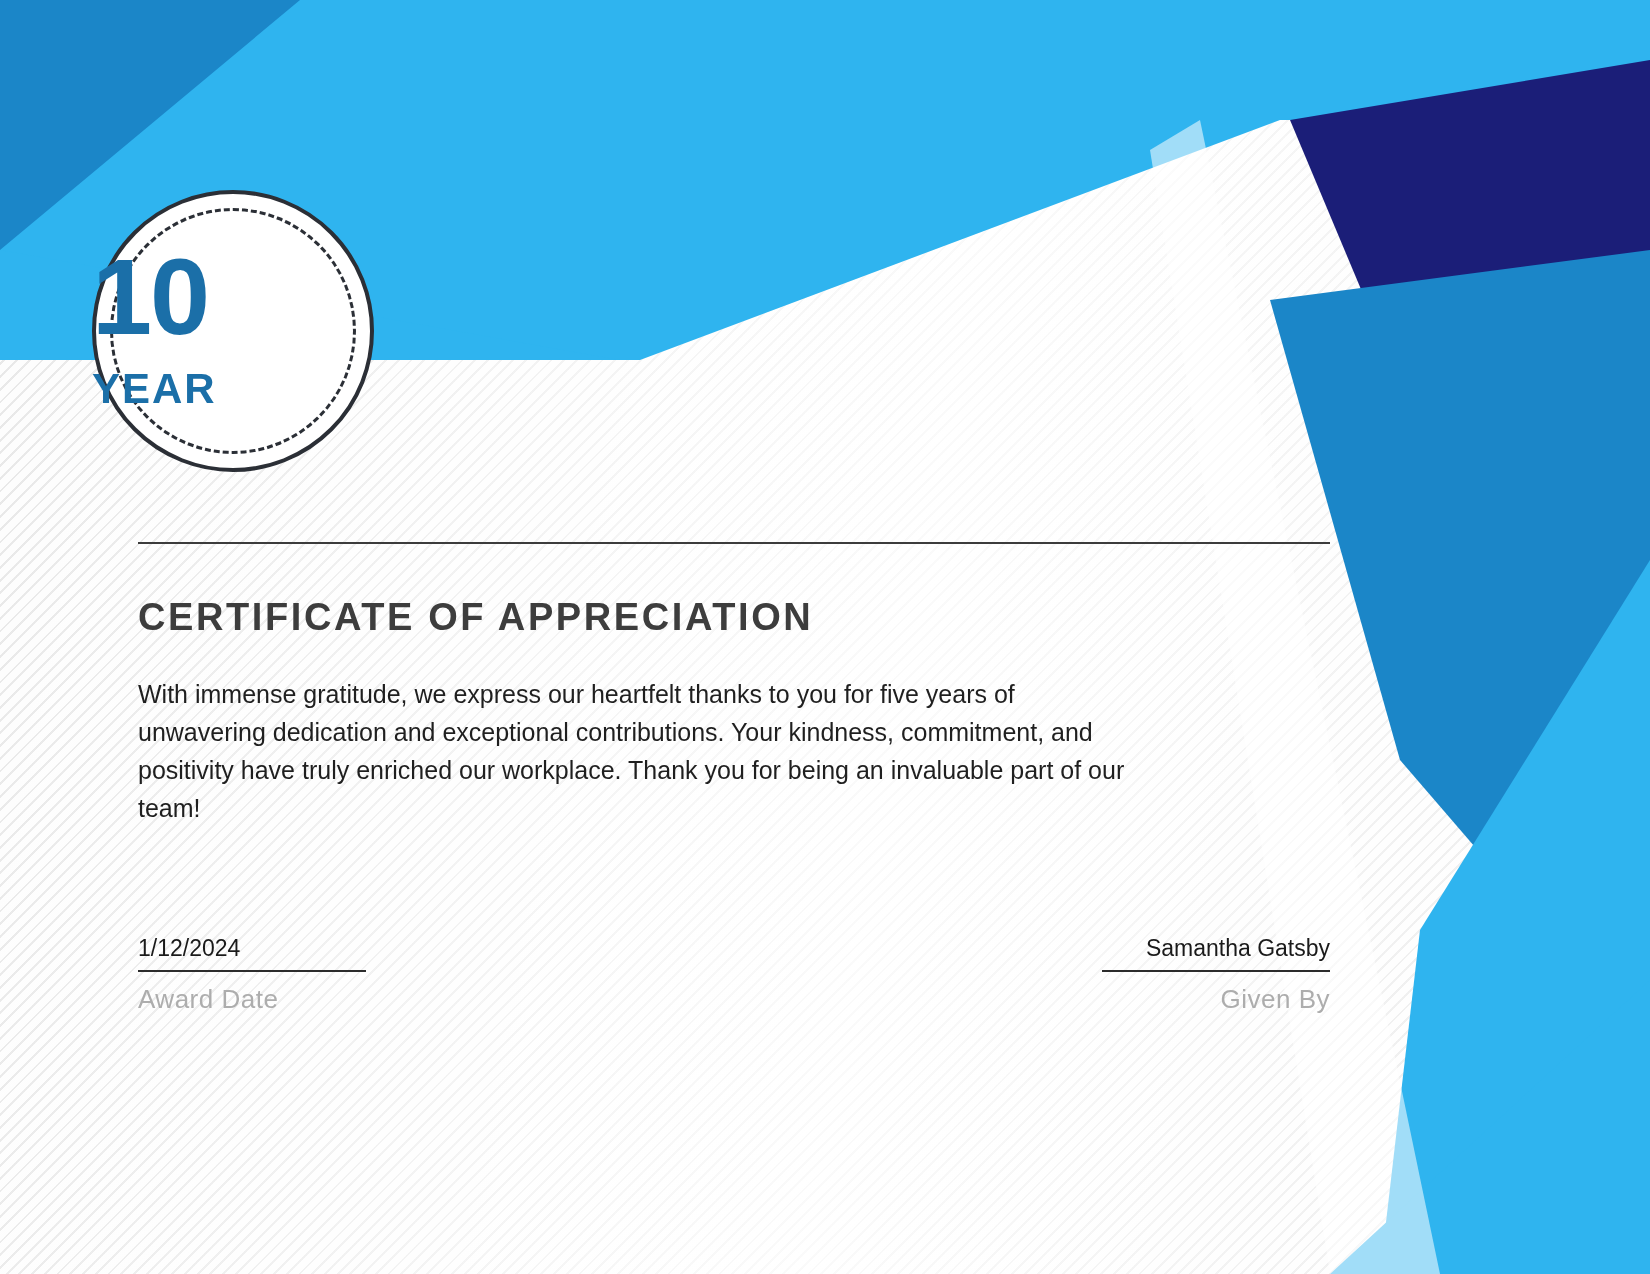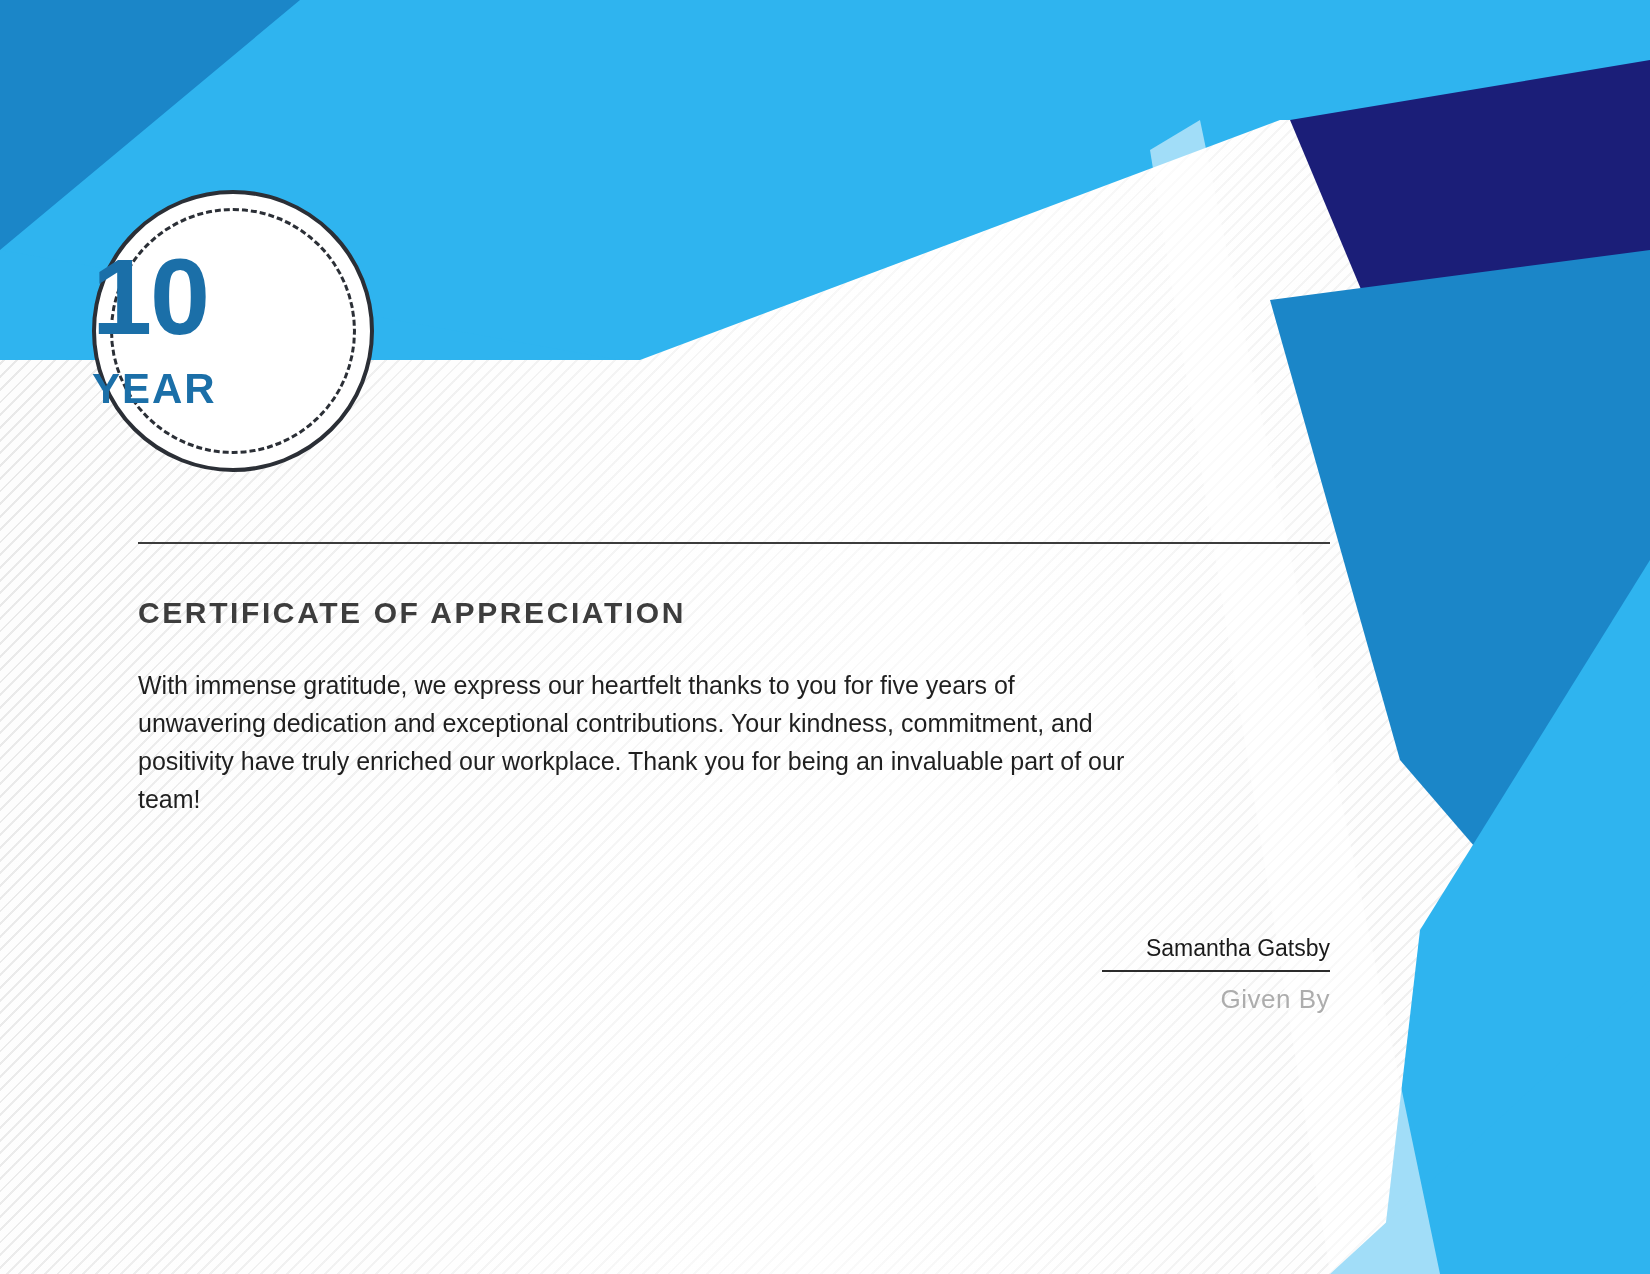--- a/index.html
+++ b/index.html
@@ -102,21 +102,21 @@
     white-space: nowrap;
   }
   .name-rule {
     margin-top: 22px;
     width: 1192px;
     height: 2px;
     background: #3c3c3c;
   }
   .cert-title {
     margin-top: 52px;
-    font-size: 30px;
+    font-size: 38px;
     font-weight: bold;
     letter-spacing: 2.6px;
     color: #3d3d3d;
   }
   .cert-body {
     margin-top: 36px;
     font-size: 25px;
     line-height: 1.52;
     color: #1f1f1f;
     max-width: 1010px;
@@ -191,20 +191,25 @@
     </div>
   </div>
 
   <div class="content">
     <div class="name-rule"></div>
     <div class="cert-title">CERTIFICATE OF APPRECIATION</div>
     <div class="cert-body">With immense gratitude, we express our heartfelt thanks to you for five years of unwavering dedication and exceptional contributions. Your kindness, commitment, and positivity have truly enriched our workplace. Thank you for being an invaluable part of our team!</div>
   </div>
 
   <div class="sig-row">
+    <div class="sig-block left">
+      <div class="sig-value">1/12/2024</div>
+      <div class="sig-line"></div>
+      <div class="sig-caption">Award Date</div>
+    </div>
     <div class="sig-block right">
       <div class="sig-value">Samantha Gatsby</div>
       <div class="sig-line"></div>
       <div class="sig-caption">Given By</div>
     </div>
   </div>
 
 </div>
 
 </body></html>

